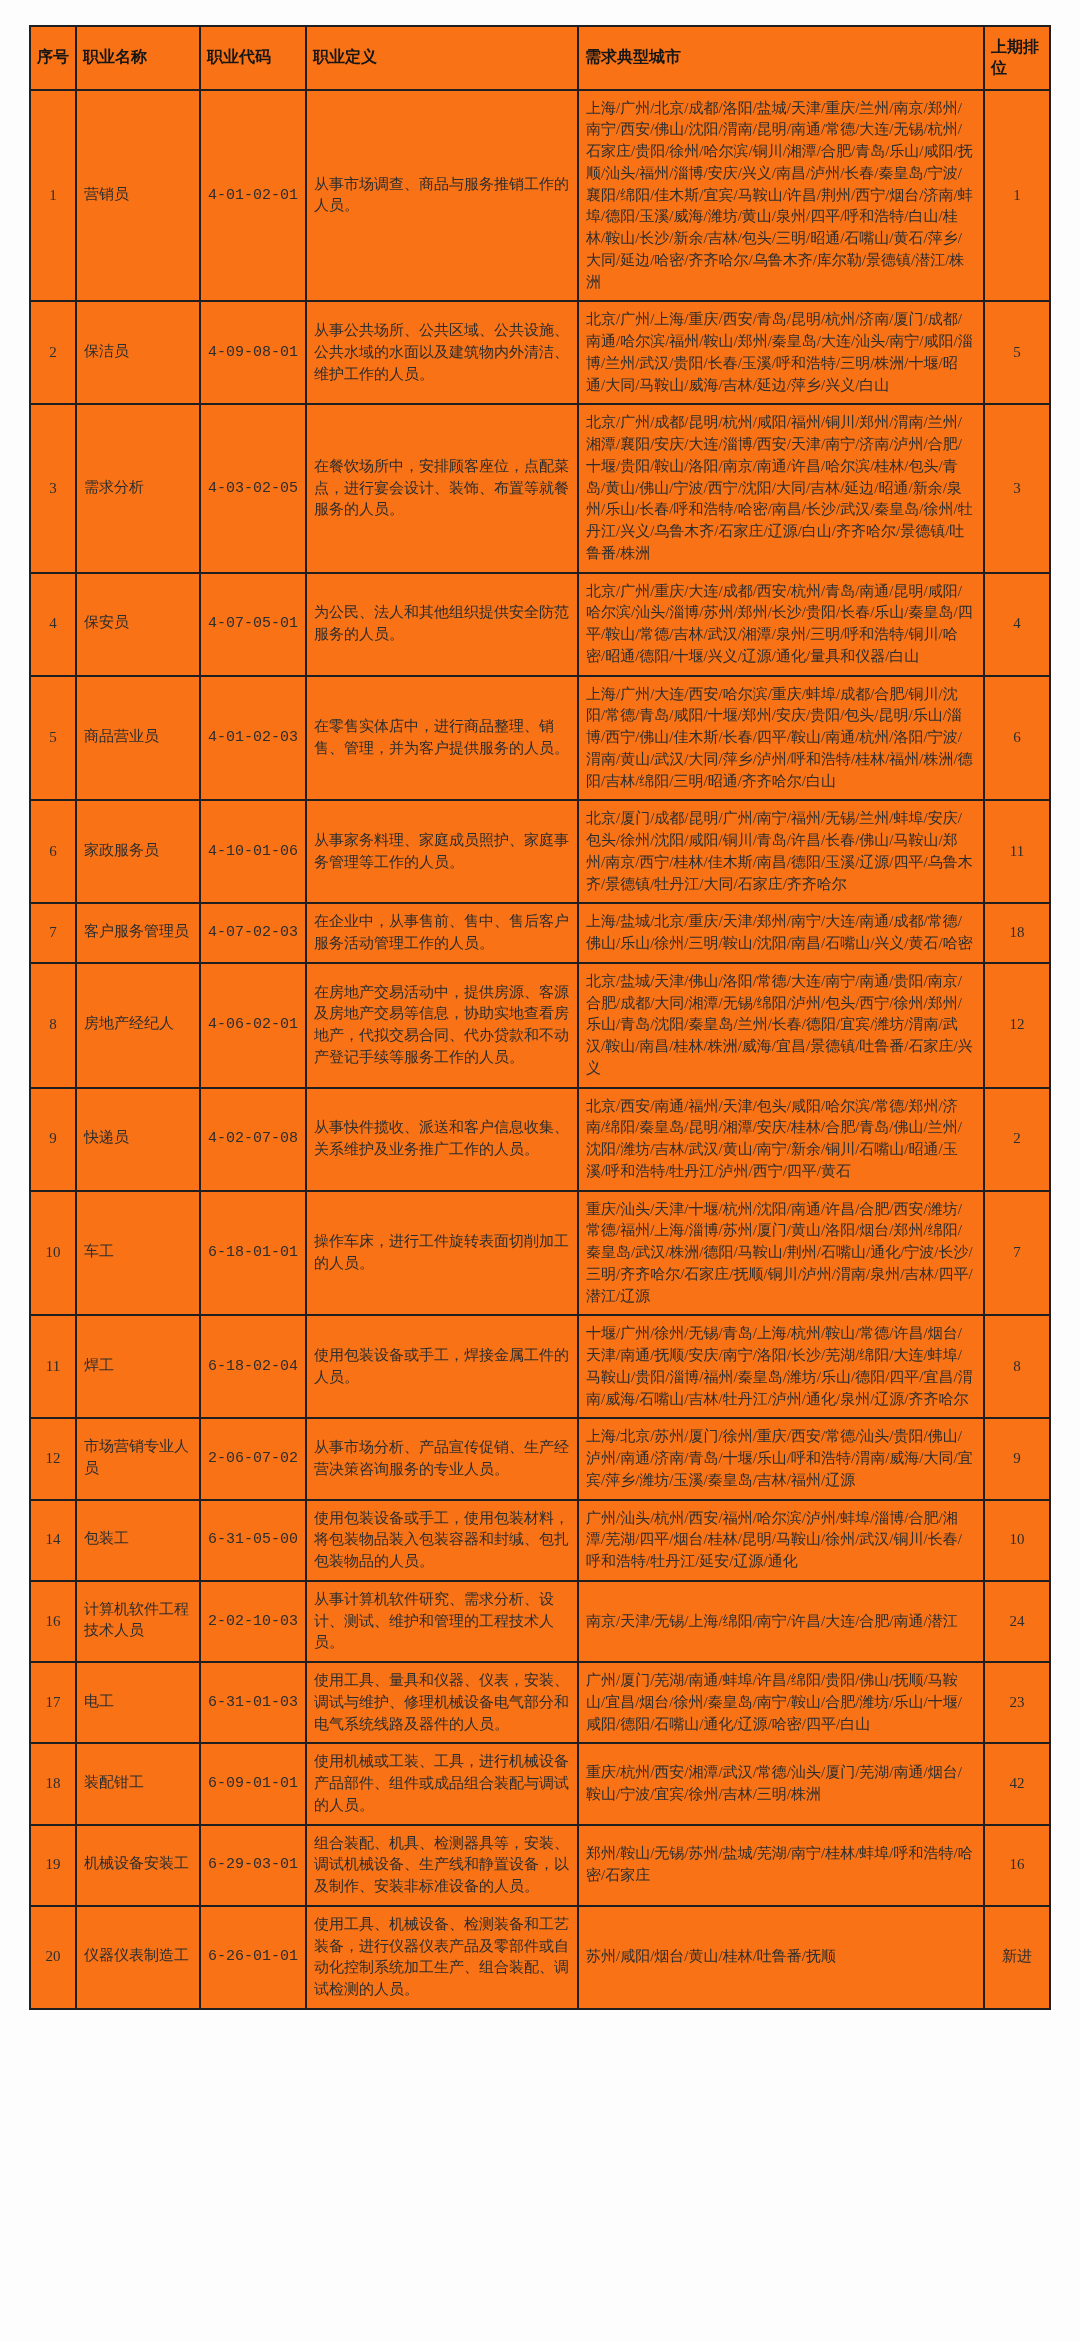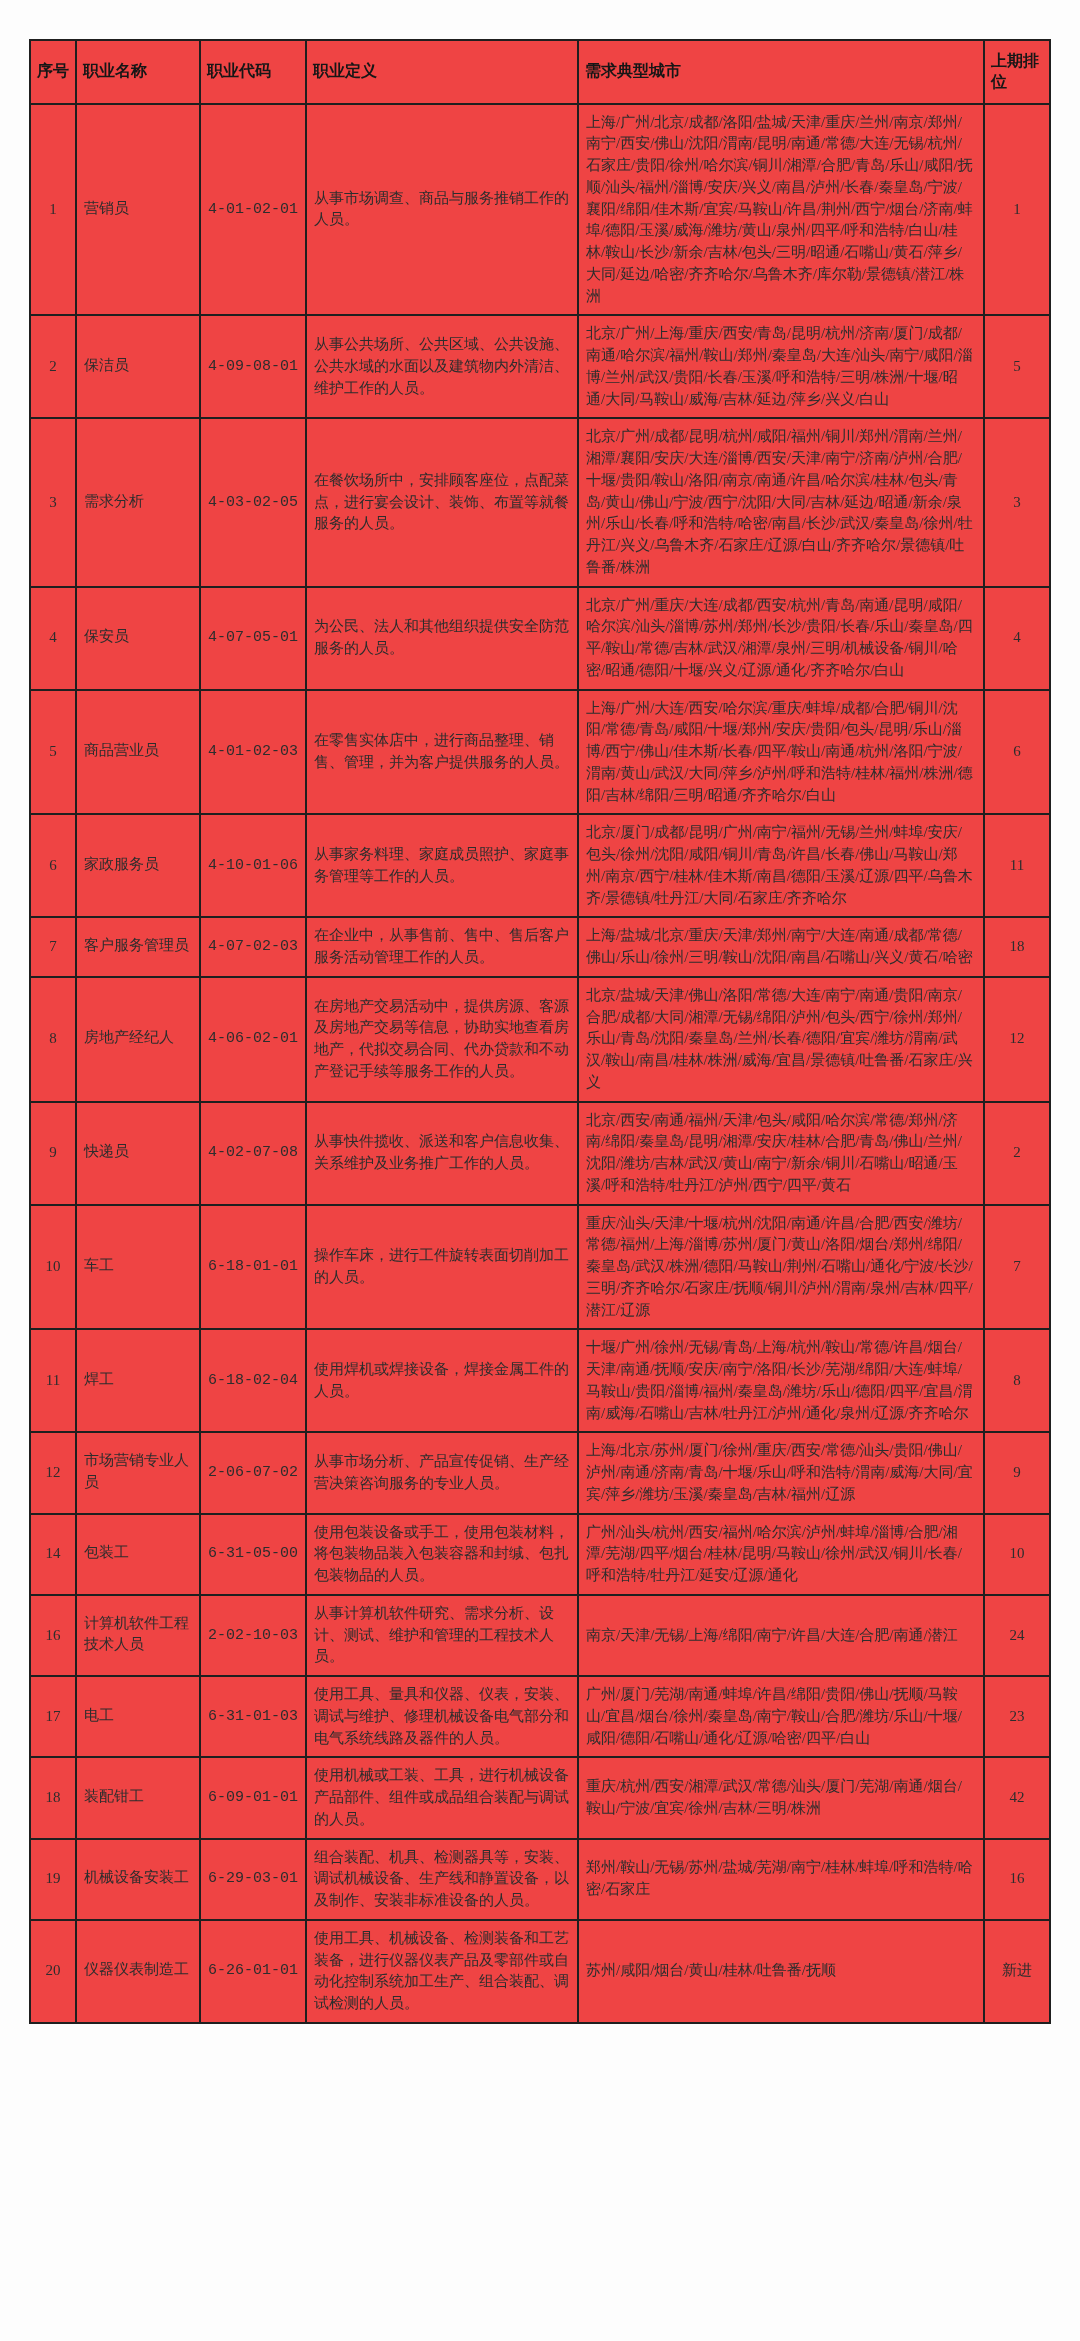--- a/index.html
+++ b/index.html
@@ -3,23 +3,23 @@
 <meta charset="utf-8">
 <style>
   html,body { margin:0; padding:0; }
   body {
     width:1080px; min-height:2341px;
     background:#fdfdfd;
     font-family:"Liberation Serif","DejaVu Serif",serif;
   }
   .page { padding-top:25px; }
   table.occ {
-    width:1020px; margin:14px auto;
+    width:1020px; margin:0 auto;
     border-collapse:collapse; table-layout:fixed;
-    background:#ef4444;
+    background:#f97316;
   }
   table.occ th, table.occ td {
     border:2px solid #1f1f1f;
     vertical-align:middle;
     color:#2d2d2d;
     word-break:break-all;
   }
   table.occ th {
     font-size:16px; font-weight:bold; color:#161616;
     text-align:left; padding:10px 6px; line-height:1.3;
@@ -82,21 +82,21 @@
     <td class="c-code">4-03-02-05</td>
     <td>在餐饮场所中，安排顾客座位，点配菜点，进行宴会设计、装饰、布置等就餐服务的人员。</td>
     <td>北京/广州/成都/昆明/杭州/咸阳/福州/铜川/郑州/渭南/兰州/湘潭/襄阳/安庆/大连/淄博/西安/天津/南宁/济南/泸州/合肥/十堰/贵阳/鞍山/洛阳/南京/南通/许昌/哈尔滨/桂林/包头/青岛/黄山/佛山/宁波/西宁/沈阳/大同/吉林/延边/昭通/新余/泉州/乐山/长春/呼和浩特/哈密/南昌/长沙/武汉/秦皇岛/徐州/牡丹江/兴义/乌鲁木齐/石家庄/辽源/白山/齐齐哈尔/景德镇/吐鲁番/株洲</td>
     <td class="c-rank">3</td>
   </tr>
         <tr>
     <td class="c-no">4</td>
     <td class="c-name">保安员</td>
     <td class="c-code">4-07-05-01</td>
     <td>为公民、法人和其他组织提供安全防范服务的人员。</td>
-    <td>北京/广州/重庆/大连/成都/西安/杭州/青岛/南通/昆明/咸阳/哈尔滨/汕头/淄博/苏州/郑州/长沙/贵阳/长春/乐山/秦皇岛/四平/鞍山/常德/吉林/武汉/湘潭/泉州/三明/机械设备/铜川/哈密/昭通/德阳/十堰/兴义/辽源/通化/齐齐哈尔/白山</td>
+    <td>北京/广州/重庆/大连/成都/西安/杭州/青岛/南通/昆明/咸阳/哈尔滨/汕头/淄博/苏州/郑州/长沙/贵阳/长春/乐山/秦皇岛/四平/鞍山/常德/吉林/武汉/湘潭/泉州/三明/呼和浩特/铜川/哈密/昭通/德阳/十堰/兴义/辽源/通化/量具和仪器/白山</td>
     <td class="c-rank">4</td>
   </tr>
         <tr>
     <td class="c-no">5</td>
     <td class="c-name">商品营业员</td>
     <td class="c-code">4-01-02-03</td>
     <td>在零售实体店中，进行商品整理、销售、管理，并为客户提供服务的人员。</td>
     <td>上海/广州/大连/西安/哈尔滨/重庆/蚌埠/成都/合肥/铜川/沈阳/常德/青岛/咸阳/十堰/郑州/安庆/贵阳/包头/昆明/乐山/淄博/西宁/佛山/佳木斯/长春/四平/鞍山/南通/杭州/洛阳/宁波/渭南/黄山/武汉/大同/萍乡/泸州/呼和浩特/桂林/福州/株洲/德阳/吉林/绵阳/三明/昭通/齐齐哈尔/白山</td>
     <td class="c-rank">6</td>
   </tr>
@@ -137,21 +137,21 @@
     <td class="c-name">车工</td>
     <td class="c-code">6-18-01-01</td>
     <td>操作车床，进行工件旋转表面切削加工的人员。</td>
     <td>重庆/汕头/天津/十堰/杭州/沈阳/南通/许昌/合肥/西安/潍坊/常德/福州/上海/淄博/苏州/厦门/黄山/洛阳/烟台/郑州/绵阳/秦皇岛/武汉/株洲/德阳/马鞍山/荆州/石嘴山/通化/宁波/长沙/三明/齐齐哈尔/石家庄/抚顺/铜川/泸州/渭南/泉州/吉林/四平/潜江/辽源</td>
     <td class="c-rank">7</td>
   </tr>
         <tr>
     <td class="c-no">11</td>
     <td class="c-name">焊工</td>
     <td class="c-code">6-18-02-04</td>
-    <td>使用焊机或焊接设备，焊接金属工件的人员。</td>
+    <td>使用包装设备或手工，焊接金属工件的人员。</td>
     <td>十堰/广州/徐州/无锡/青岛/上海/杭州/鞍山/常德/许昌/烟台/天津/南通/抚顺/安庆/南宁/洛阳/长沙/芜湖/绵阳/大连/蚌埠/马鞍山/贵阳/淄博/福州/秦皇岛/潍坊/乐山/德阳/四平/宜昌/渭南/威海/石嘴山/吉林/牡丹江/泸州/通化/泉州/辽源/齐齐哈尔</td>
     <td class="c-rank">8</td>
   </tr>
         <tr>
     <td class="c-no">12</td>
     <td class="c-name">市场营销专业人员</td>
     <td class="c-code">2-06-07-02</td>
     <td>从事市场分析、产品宣传促销、生产经营决策咨询服务的专业人员。</td>
     <td>上海/北京/苏州/厦门/徐州/重庆/西安/常德/汕头/贵阳/佛山/泸州/南通/济南/青岛/十堰/乐山/呼和浩特/渭南/威海/大同/宜宾/萍乡/潍坊/玉溪/秦皇岛/吉林/福州/辽源</td>
     <td class="c-rank">9</td>

